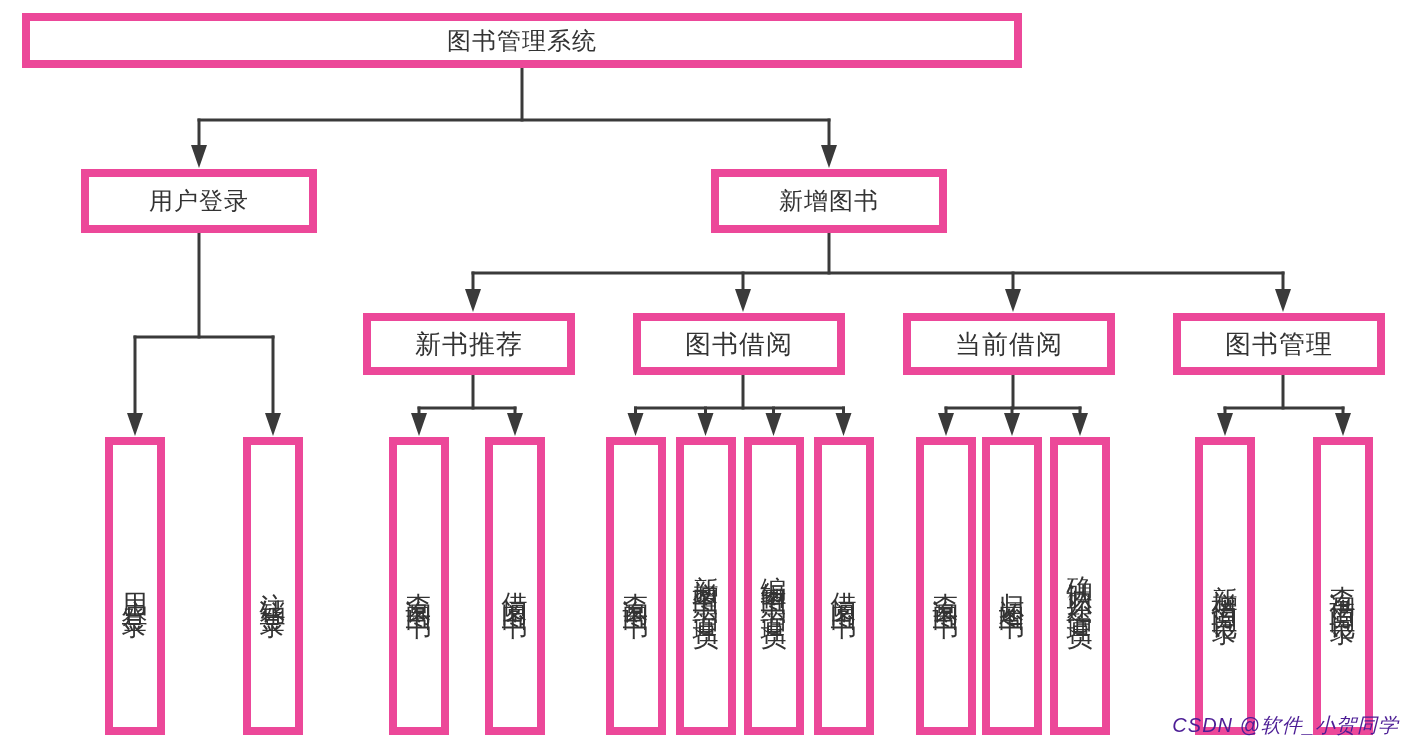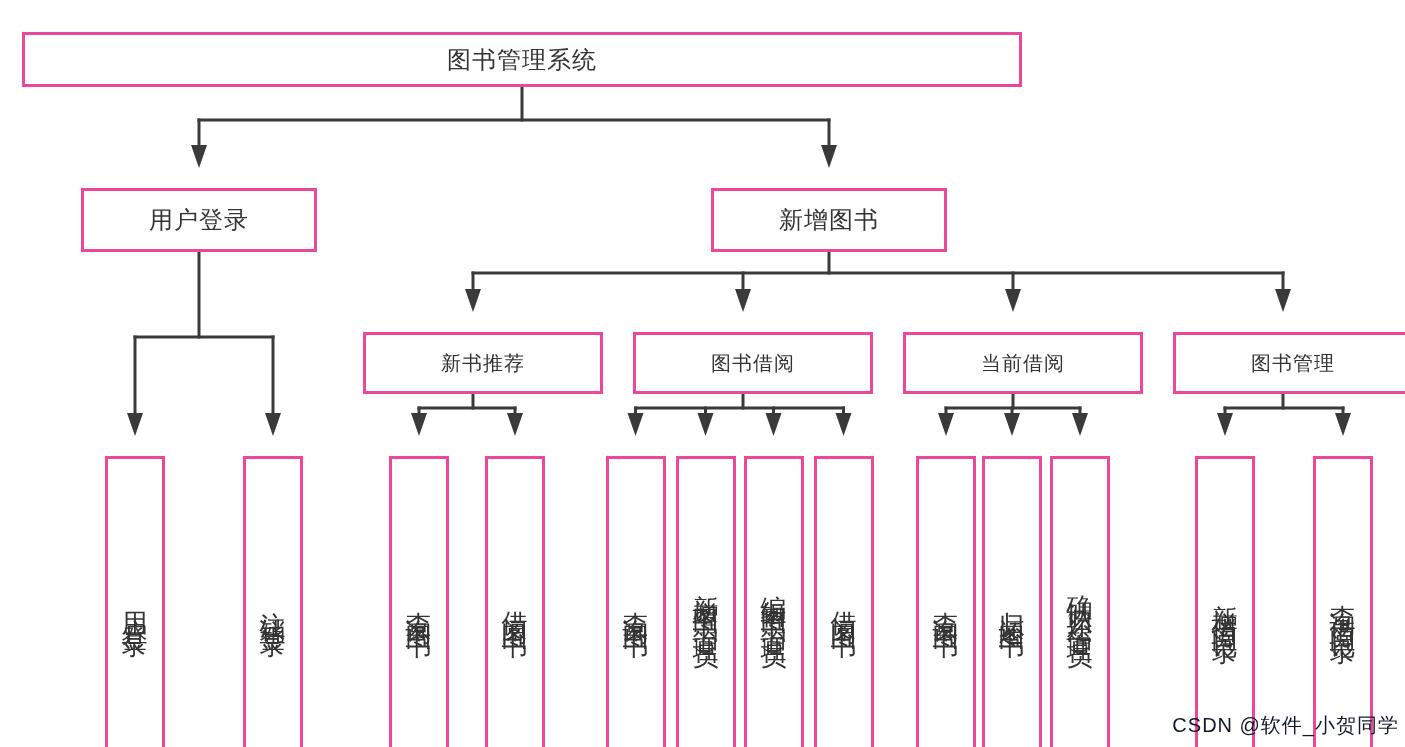--- a/index.html
+++ b/index.html
@@ -15,47 +15,47 @@
     position: absolute;
     left: 0; top: 0;
     width: 1405px; height: 747px;
   }
   .connectors line { stroke: #3a3a3a; stroke-width: 3; }
   .connectors polygon { fill: #3a3a3a; stroke: none; }
   .box {
     position: absolute;
     box-sizing: border-box;
     background: #ffffff;
-    border: 3px solid #ec4899;
+    border: 8px solid #ec4899;
     display: flex;
     align-items: center;
     justify-content: center;
     color: #333333;
-    margin-top: 19px;
   }
   .root  { left: 22px;  top: 13px;  width: 1000px; height: 55px; font-size: 24px; letter-spacing: 1px; }
   .lv2   { top: 169px; width: 236px; height: 64px; font-size: 24px; letter-spacing: 1px; }
-  .lv3   { top: 313px; width: 240px; height: 62px; font-size: 20px; letter-spacing: 1px; text-align: center; }
+  .lv3   { top: 313px; width: 212px; height: 62px; font-size: 26px; letter-spacing: 1px; text-align: center; }
   .leaf  { top: 437px; width: 60px;  height: 298px; }
   .vtext {
     writing-mode: vertical-rl;
     text-orientation: mixed;
     font-size: 26px;
     letter-spacing: 7px;
     line-height: 1;
     white-space: nowrap;
   }
   .watermark {
     position: absolute;
     right: 6px;
     bottom: 8px;
     font-size: 20px;
     letter-spacing: 1px;
-    color: #0f172a;
+    color: #4c1d95;
     z-index: 5;
+    font-style: italic;
   }
 </style>
 </head>
 <body>
 
 <div class="canvas">
 
   <svg class="connectors" viewBox="0 0 1405 747" xmlns="http://www.w3.org/2000/svg">
 
     <g>

